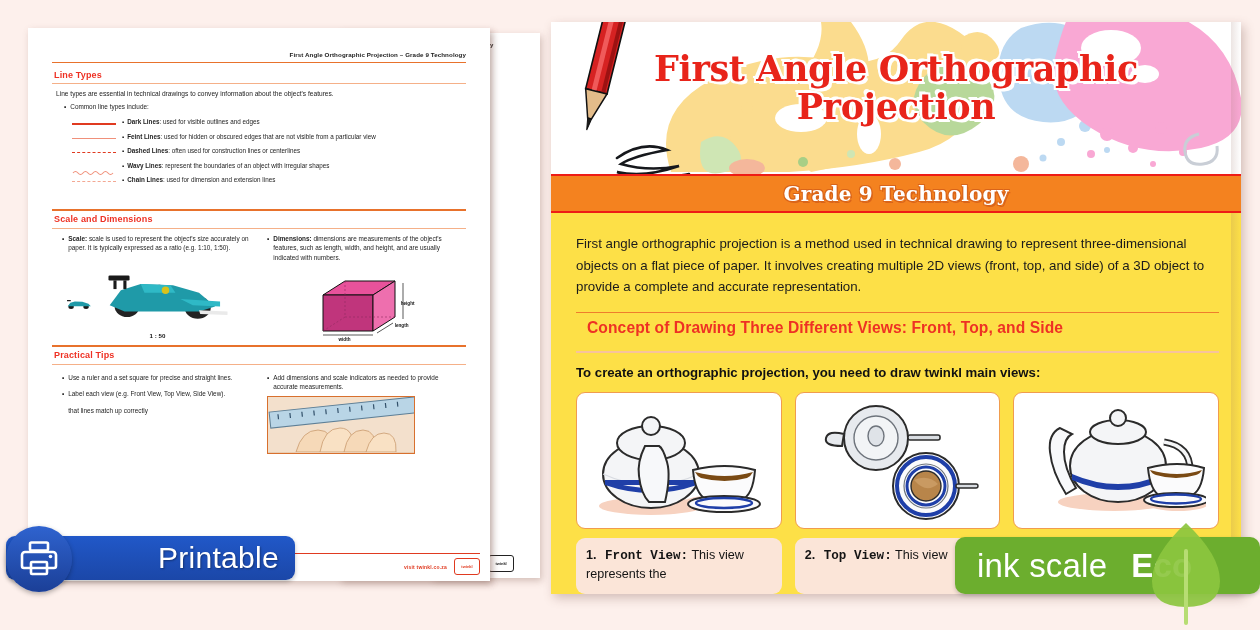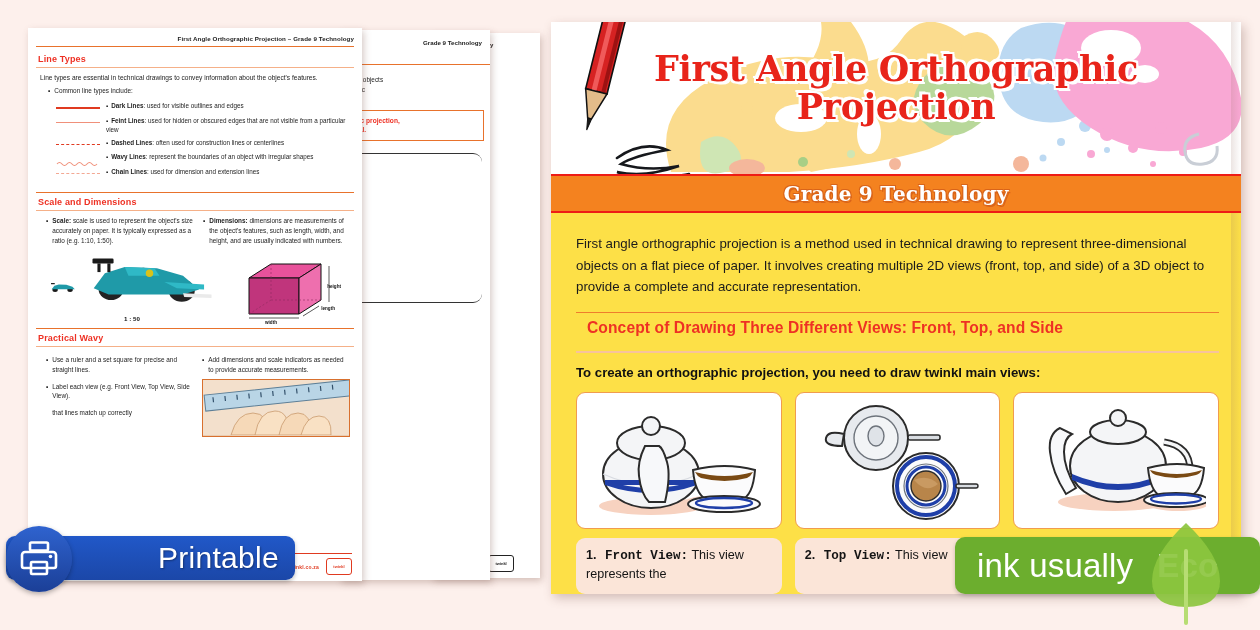--- a/index.html
+++ b/index.html
@@ -14,21 +14,21 @@
   
   .paper {
     position: absolute; background: #ffffff;
     box-shadow: 2px 3px 7px rgba(120,80,70,.30);
   }
   
   #page-back { left: 432px; top: 33px; width: 108px; height: 545px; }
   
   #page-mid  { left: 340px; top: 30px; width: 150px; height: 550px; }
   
-  #page-front{ left: 28px;  top: 28px; width: 334px; height: 553px; padding: 0; overflow: hidden; }
+  #page-front{ left: 28px;  top: 28px; width: 462px; height: 553px; padding: 16px; overflow: hidden; }
 
   .pg-head {
     font-size: 6.2px; font-weight: bold; color: #1a1a1a;
     text-align: right; letter-spacing: .1px;
     padding: 7px 8px 4px 8px;
   }
   .rule-orange { height: 1.2px; background: #e8722c; margin: 0 8px; }
   .rule-orange.light { background: #f5b088; height: 1px; }
 
   .sec-title {
@@ -269,21 +269,21 @@
         </div>
         <div class="lt-item">
           <span class="lt-sample">
               <i class="s-chain"></i>
             </span>
           <span class="lt-text"><span style="margin-right:3px;">▪</span><span class="b">Chain Lines</span><span>: used for dimension and extension lines</span></span>
         </div>
       </div>
     </div>
 
-    <div class="sec-wrap" style="margin-top:7px;">
+    <div class="sec-wrap" style="margin-top:16px;">
       <div class="rule-orange"></div>
       <div class="sec-title">Scale and Dimensions</div>
       <div class="rule-orange light"></div>
 
       <div class="two-col">
         <div class="bullet-row">
           <span class="dot">▪</span>
           <span><span class="b">Scale:</span><span> scale is used to represent the object's size accurately on paper. It is typically expressed as a ratio (e.g. 1:10, 1:50).</span></span>
         </div>
         <div class="bullet-row">
@@ -337,21 +337,21 @@
             <span class="cube-lbl" style="right:-4px;top:26px;">height</span>
             <span class="cube-lbl" style="right:2px;top:48px;">length</span>
             <span class="cube-lbl" style="left:24px;bottom:-3px;">width</span>
           </div>
         </div>
       </div>
     </div>
 
     <div class="sec-wrap" style="margin-top:6px;">
       <div class="rule-orange"></div>
-      <div class="sec-title">Practical Wavy</div>
+      <div class="sec-title">Practical Tips</div>
       <div class="rule-orange light"></div>
 
       <div class="two-col" style="padding-top:8px;">
         <div>
           <div class="bullet-row" style="margin-bottom:7px;">
               <span class="dot">▪</span>
               <span>Use a ruler and a set square for precise and straight lines.</span>
             </div>
           <div class="bullet-row" style="margin-bottom:7px;">
               <span class="dot">▪</span>
@@ -589,21 +589,21 @@
         <rect x="11" y="2.5" width="18" height="8" rx="1.5" fill="none" stroke="#fff" stroke-width="2.6"></rect>
         <path d="M6 12 h28 a3 3 0 0 1 3 3 v11 a2 2 0 0 1 -2 2 h-30 a2 2 0 0 1 -2 -2 v-11 a3 3 0 0 1 3 -3 z" fill="none" stroke="#fff" stroke-width="2.6"></path>
         <rect x="12" y="22" width="16" height="12" rx="1" fill="none" stroke="#fff" stroke-width="2.6"></rect>
         <circle cx="31.5" cy="16.5" r="1.8" fill="#fff"></circle>
       </svg>
     </div>
   </div>
 
   <div id="eco-badge">
     <div class="eco-pill">
-      <span class="t1">ink usually</span>
+      <span class="t1">ink scale</span>
       <span class="t2">Eco</span>
     </div>
     <svg class="leaf-wrap" viewBox="0 0 112 108">
       <path d="M56 2 q34 32 34 58 q0 26 -34 26 q-34 0 -34 -26 q0 -26 34 -58 z" fill="#8cc63f" opacity=".92"></path>
       <rect x="54" y="28" width="4" height="76" rx="2" fill="#b7dd73"></rect>
     </svg>
   </div>
 
 </div>
 

